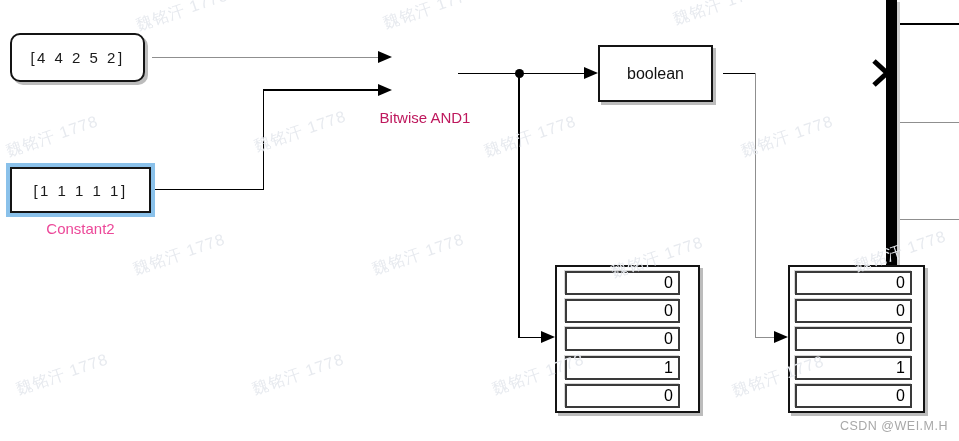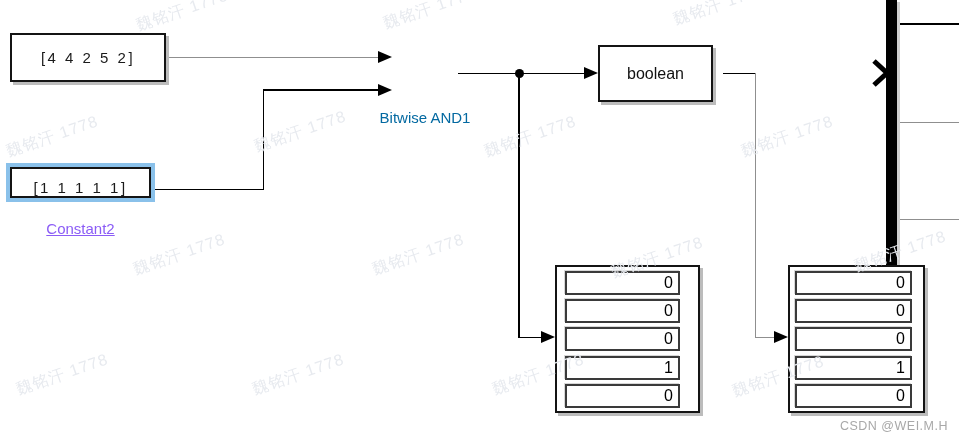--- a/index.html
+++ b/index.html
@@ -33,24 +33,24 @@
   }
   .vector-text {
     font-size: 15px; letter-spacing: 2.5px; white-space: nowrap; color: #1a1a1a;
   }
   #const2 {
     border: 2px solid #141414; outline: 4px solid #8ac1ea; box-shadow: none;
   }
   #bitwise-and { flex-direction: column; font-size: 14px; line-height: 17px; }
   #boolean-block { font-size: 16px; }
   .block-label {
-    position: absolute; text-align: center; font-size: 15px; color: #0369a1;
+    position: absolute; text-align: center; font-size: 15px; color: #be185d;
     z-index: 3; white-space: nowrap;
   }
-  .blue-label { color: #8b5cf6; text-decoration: underline; }
+  .blue-label { color: #ec4899; }
 
   
   .display-block {
     position: absolute; background: #fff; border: 2px solid #141414;
     box-shadow: 3px 3px 0 0 #bcbcbc; z-index: 3;
   }
   .display-cell {
     position: absolute; height: 24px; background: #fff;
     border: 2px solid #3a3a3a; box-shadow: -1px -1px 0 0 #d7d7d7;
     font-size: 16px; line-height: 20px; text-align: right;
@@ -102,25 +102,25 @@
   <div class="arrowhead" style="left:774px; top:330.8px;"></div>
 
   <div id="mux-bar"></div>
   <svg id="port-chevron" width="18" height="28" viewBox="0 0 18 28">
     <polyline points="2,2 15,14 2,26" fill="none" stroke="#000" stroke-width="5"></polyline>
   </svg>
   <div class="line" style="left:897px; top:23.4px; width:62px; height:1.5px;"></div>
   <div class="line gray" style="left:897px; top:122px; width:62px; height:1.3px;"></div>
   <div class="line gray" style="left:897px; top:218.5px; width:62px; height:1.3px;"></div>
 
-  <div class="block" id="const1" style="left:10px; top:33px; width:156px; height:49px;">
+  <div class="block" id="const1" style="left:10px; top:33px; width:135px; height:49px;border-radius:10px;">
     <span class="vector-text">[4 4 2 5 2]</span>
   </div>
 
-  <div class="block" id="const2" style="left:10px; top:167px; width:141px; height:31px;align-items:flex-end;">
+  <div class="block" id="const2" style="left:10px; top:167px; width:141px; height:46px;">
     <span class="vector-text">[1 1 1 1 1]</span>
   </div>
   <div class="block-label blue-label" style="left:10px; top:220px; width:141px;">Constant2</div>
 
   <div class="block-label" style="left:355px; top:109px; width:140px;">Bitwise AND1</div>
 
   <div class="block" id="boolean-block" style="left:598px; top:45px; width:115px; height:57px;">
     <span>boolean</span>
   </div>
 

